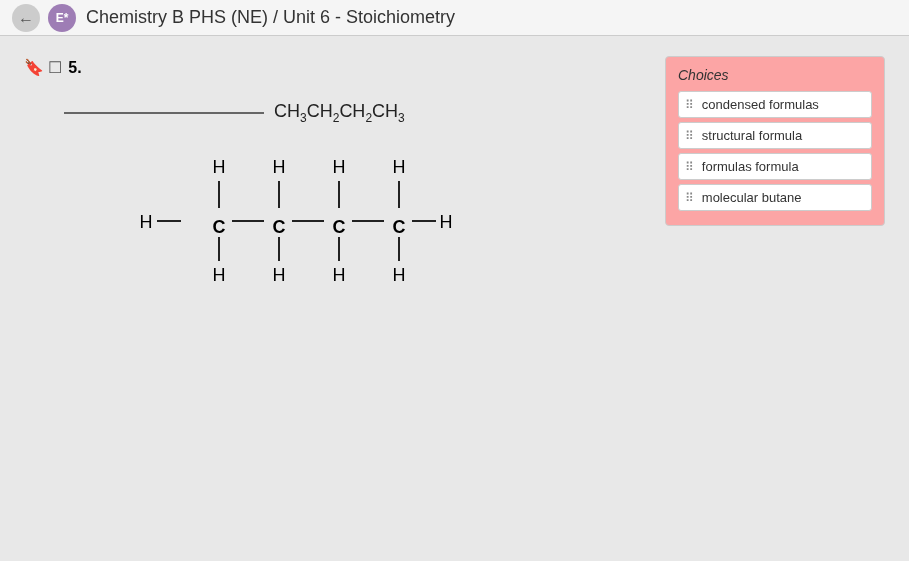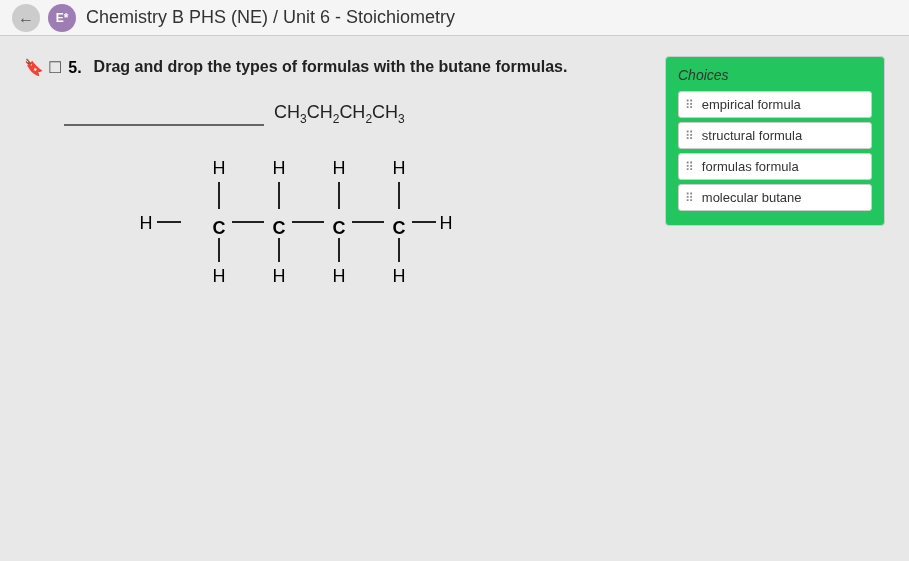--- a/index.html
+++ b/index.html
@@ -99,20 +99,21 @@
     .question-text {
       font-size: 16px;
       font-weight: bold;
       color: #222;
       line-height: 1.4;
     }
 
     
     .drop-zone-row {
       display: flex;
+      align-items: center;
       margin-bottom: 28px;
       margin-left: 40px;
     }
 
     .drop-line {
       width: 200px;
       border-bottom: 2px solid #666;
       margin-right: 10px;
     }
 
@@ -127,21 +128,21 @@
 
     
     .structural-area {
       margin-left: 100px;
       margin-top: 10px;
     }
 
     
     .choices-panel {
       width: 220px;
-      background-color: #22c55e;
+      background-color: #fca5a5;
       border: 1px solid #ccc;
       border-radius: 4px;
       padding: 10px 12px;
       position: absolute;
       top: 20px;
       right: 24px;
     }
 
     .choices-title {
       font-size: 14px;
@@ -190,21 +191,20 @@
 <div class="main-content">
 
   <div class="left-panel">
 
     <div class="question-row">
       <div class="question-icons">
         <span class="bookmark-icon">🔖</span>
         <span class="checkbox-icon">☐</span>
         <span style="font-size:16px;font-weight:bold;margin-right:4px;">5.</span>
       </div>
-      <span class="question-text">Drag and drop the types of formulas with the butane formulas.</span>
     </div>
 
     <div class="drop-zone-row">
       <div class="drop-line"></div>
       <span class="formula-text">
         CH<sub>3</sub>CH<sub>2</sub>CH<sub>2</sub>CH<sub>3</sub>
       </span>
     </div>
 
 
@@ -251,21 +251,21 @@
       </svg>
     </div>
 
   </div>
 
   <div class="choices-panel">
     <div class="choices-title">Choices</div>
 
     <div class="choice-item" draggable="true">
       <span class="drag-handle">⠿</span>
-      <span>empirical formula</span>
+      <span>condensed formulas</span>
     </div>
 
     <div class="choice-item" draggable="true">
       <span class="drag-handle">⠿</span>
       <span>structural formula</span>
     </div>
 
     <div class="choice-item" draggable="true">
       <span class="drag-handle">⠿</span>
       <span>formulas formula</span>

